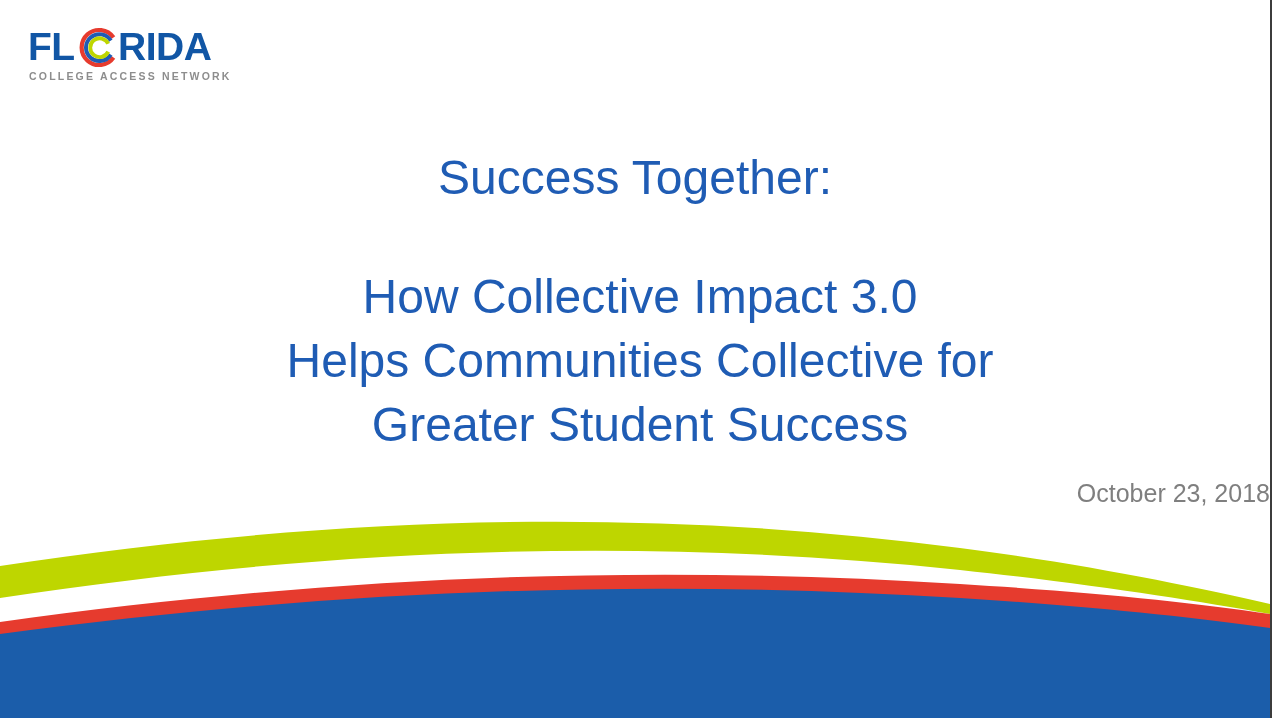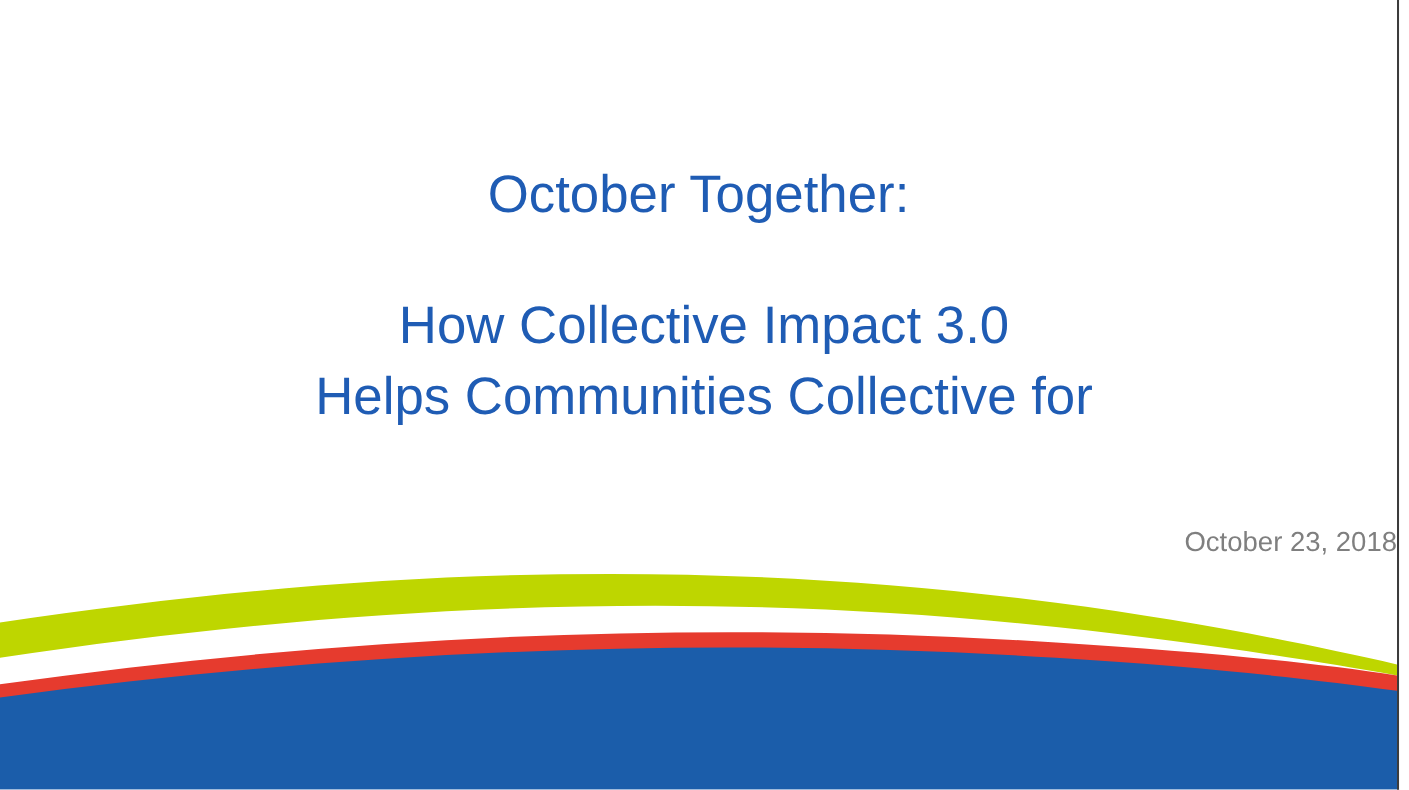--- a/index.html
+++ b/index.html
@@ -136,27 +136,42 @@
     width: 1270px;
     height: 200px;
     display: block;
   }
 </style>
 </head>
 <body>
 
 <div id="slide">
 
+  <div id="logo">
+    <div id="logo-wordmark">
+      <span class="logo-letters" id="logo-fl">FL</span>
+
+      <svg id="logo-ring" viewBox="0 0 44 41">
+        <path d="M 38.5 10.5 A 17.5 17.5 0 1 0 38.5 30.5" fill="none" stroke="#e63b2e" stroke-width="4.2" stroke-linecap="butt"></path>
+        <path d="M 35.8 13.6 A 13.4 13.4 0 1 0 35.8 27.6" fill="none" stroke="#1f5cb4" stroke-width="4.0" stroke-linecap="butt"></path>
+        <path d="M 33.2 16.8 A 9.4 9.4 0 1 0 33.2 24.6" fill="none" stroke="#bed600" stroke-width="3.8" stroke-linecap="butt"></path>
+      </svg>
+
+      <span class="logo-letters" id="logo-rida">RIDA</span>
+    </div>
+    <div id="logo-tagline">COLLEGE ACCESS NETWORK</div>
+  </div>
 
   <div id="title-block">
-    <div id="main-title">October Together:</div>
+    <div id="main-title">Success Together:</div>
 
     <div id="subtitle">
       <span class="sub-line">How Collective Impact 3.0</span>
       <span class="sub-line">Helps Communities Collective for</span>
+      <span class="sub-line">Greater Student Success</span>
     </div>
 
     <div id="date-line">October 23, 2018</div>
   </div>
 
   <svg id="wave" viewBox="0 0 1270 200" preserveAspectRatio="none">
 
     <path fill="#bed600" d="M 0 48 C 330 -2 640 -12 960 30 C 1090 47 1190 68 1270 86
              L 1270 96 C 1190 82 1090 66 960 52 C 640 18 330 30 0 80 Z"></path>
 

